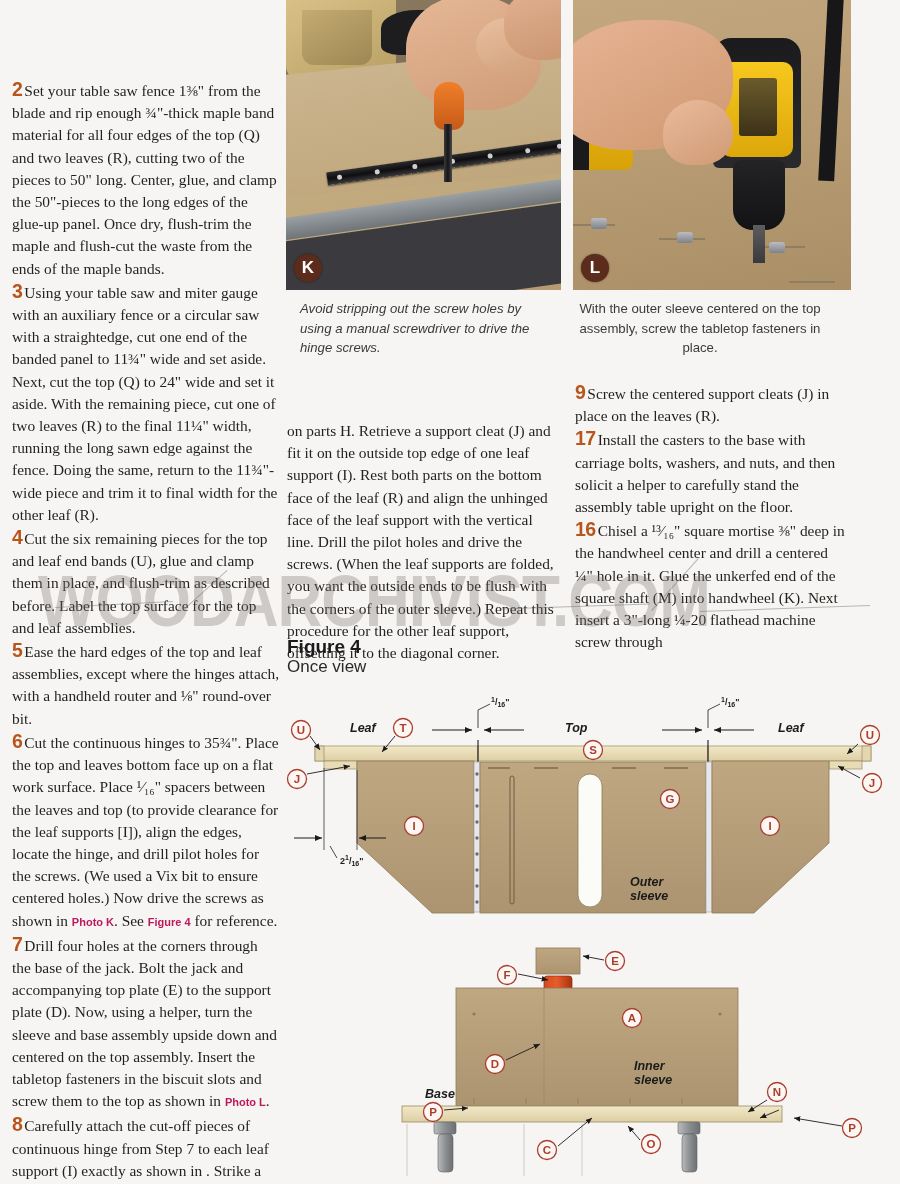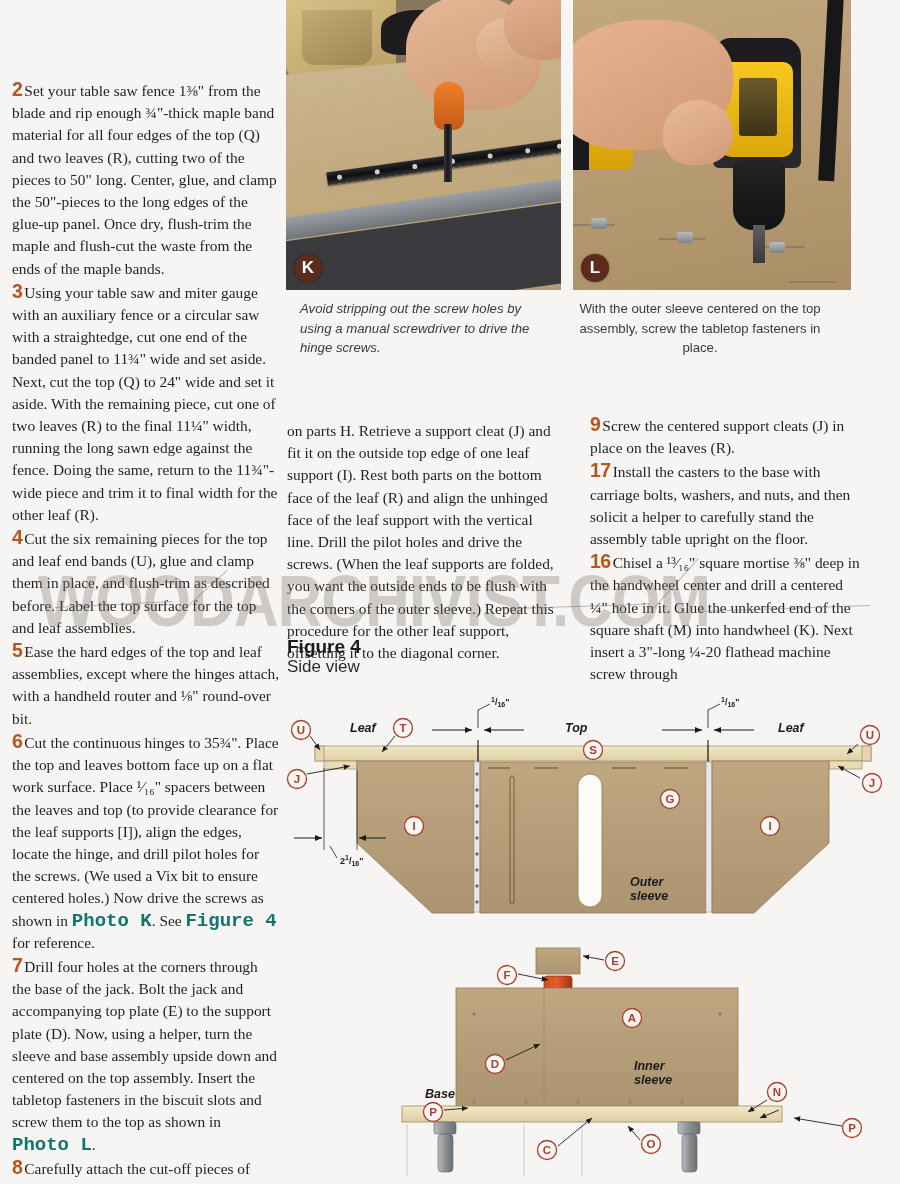--- a/index.html
+++ b/index.html
@@ -94,33 +94,33 @@
   .col {
     position:absolute;
     font-family:"Liberation Serif", serif;
     font-size:15.4px;
     line-height:22.2px;
     color:#231f1d;
     text-align:left;
   }
   #col-left  { left:12px;  top:78px;  width:268px; }
   #col-mid   { left:287px; top:381px; width:270px;margin-top:39px; }
-  #col-right { left:590px; top:381px; width:272px;margin-top:32px; }
+  #col-right { left:575px; top:381px; width:272px; }
 
   .col p { margin:0; text-indent:0; }
   .stepnum {
     font-family:"Liberation Sans", sans-serif;
     font-weight:bold;
     color:#b8551c;
     font-size:19.5px;
     letter-spacing:-0.5px;
     padding-right:2px;
   }
-  .bold-ref { font-family:Liberation Mono, monospace; font-weight:bold;
-    color:#0f766e; font-size:19px; }
+  .bold-ref { font-family:Liberation Sans, sans-serif; font-weight:bold;
+    color:#be185d; font-size:11px; }
 
   
   .caption {
     position:absolute;
     font-family:"Liberation Sans", sans-serif;
     font-size:13.2px;
     line-height:19.6px;
     color:#3a3a3c;
   }
   #cap-k { left:300px; top:299px; width:250px;font-style:italic; }
@@ -248,21 +248,21 @@
     <div class="wm-text">WOODARCHIVIST.COM</div>
     <div class="wm-line" style="left:55px;  top:64px; width:118px; transform:rotate(-3deg);"></div>
     <div class="wm-line" style="left:175px; top:50px; width:60px;  transform:rotate(-42deg);"></div>
     <div class="wm-line" style="left:500px; top:66px; width:150px; transform:rotate(-2deg);"></div>
     <div class="wm-line" style="left:640px; top:44px; width:70px;  transform:rotate(-48deg);"></div>
     <div class="wm-line" style="left:700px; top:68px; width:170px; transform:rotate(-2deg);"></div>
   </div>
 
   <div id="figure-block">
     <div class="fig-title">Figure 4</div>
-    <div class="fig-sub">Side view</div>
+    <div class="fig-sub">Once view</div>
 
     <svg id="fig-svg" width="605" height="500" viewBox="0 0 605 500">
       <defs>
         <linearGradient id="mdf" x1="0" y1="0" x2="0" y2="1">
           <stop offset="0" stop-color="#bfa782"></stop>
             <stop offset="1" stop-color="#ad9470"></stop>
         </linearGradient>
         <linearGradient id="maple" x1="0" y1="0" x2="0" y2="1">
           <stop offset="0" stop-color="#f2e8c8"></stop>
             <stop offset="1" stop-color="#ddcfa4"></stop>

